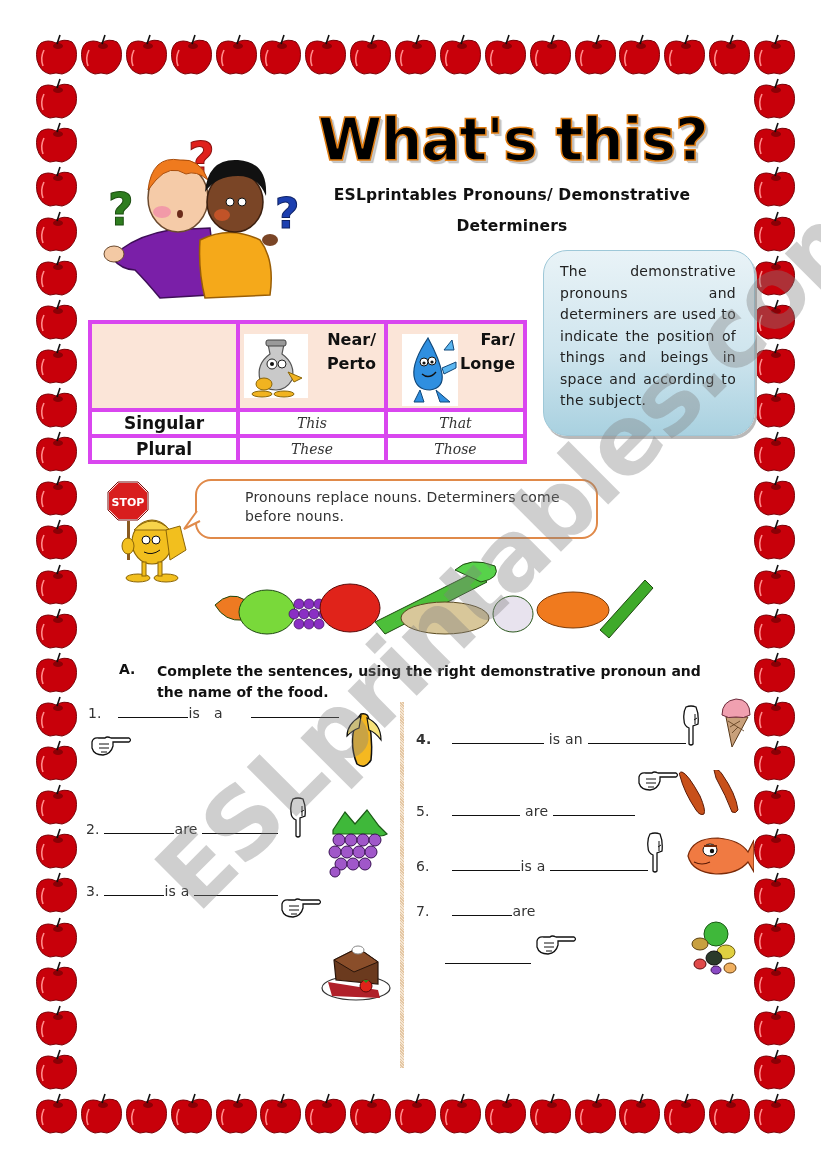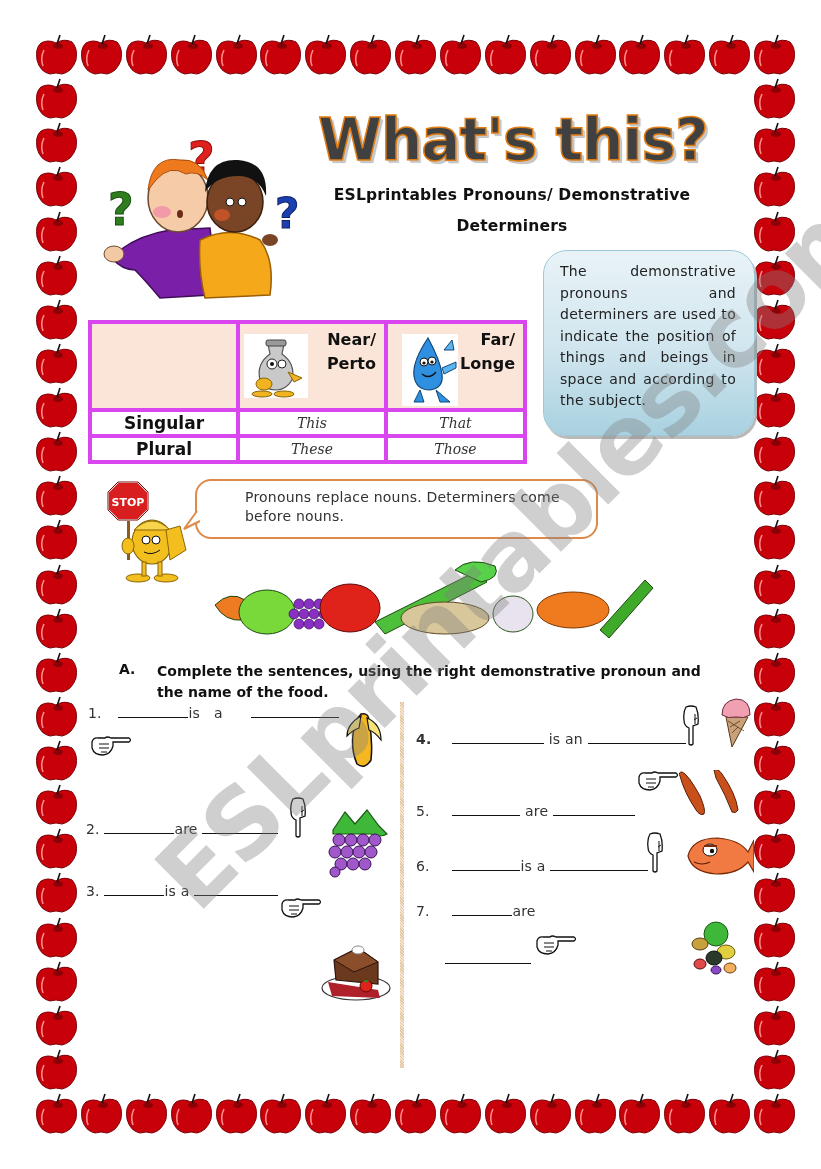--- a/index.html
+++ b/index.html
@@ -8,21 +8,21 @@
 
   .apple { position: absolute; width: 44px; height: 42px; }
   .apple svg { width: 44px; height: 42px; display: block; }
 
   .abs { position: absolute; }
 
   
   .title {
     position: absolute; left: 318px; top: 108px; width: 390px;
     font-family: "DejaVu Sans", sans-serif; font-weight: bold; font-size: 58px;
-    letter-spacing: -1px; color: #404040;
+    letter-spacing: -1px; color: #000000;
     -webkit-text-stroke: 1.5px #e07d12;
     text-shadow: 2px 2px 0 #c9c9c9, 3px 3px 1px #bdbdbd;
     line-height: 64px; white-space: nowrap;
   }
   .subtitle {
     position: absolute; left: 312px; top: 180px; width: 400px; text-align: center;
     font-weight: bold; font-size: 15.5px; line-height: 31px; color: #111;
     letter-spacing: 0.2px;
   }
 

